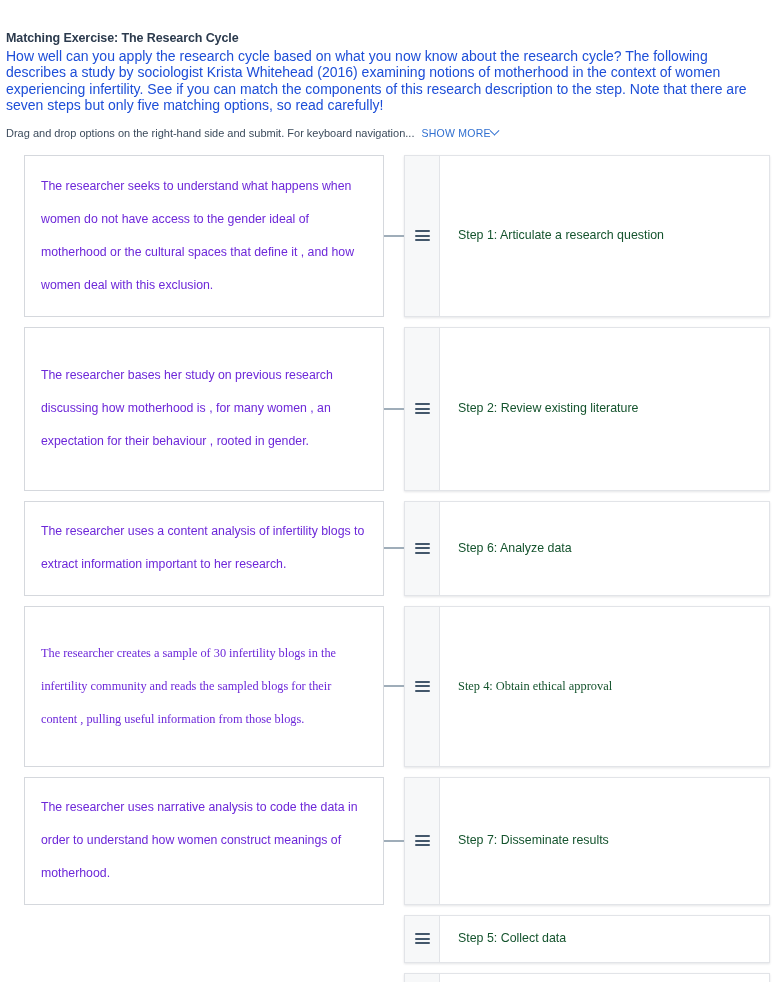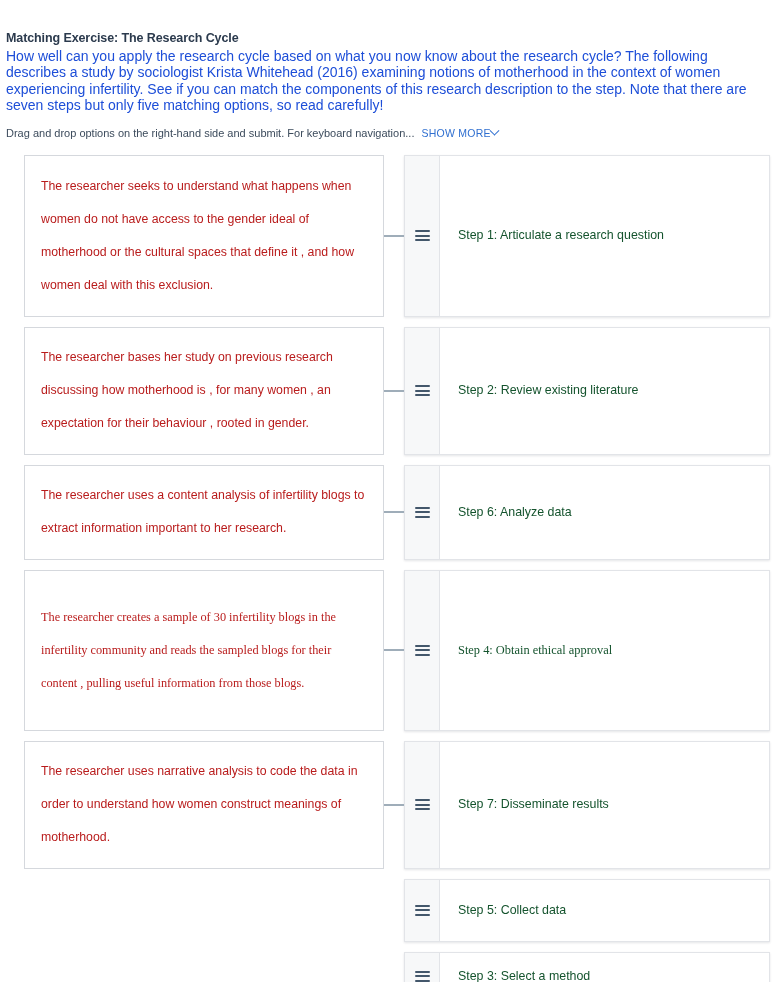--- a/index.html
+++ b/index.html
@@ -82,21 +82,21 @@
     flex: 0 0 360px;
     border: 1px solid #d5d8dd;
     background: #ffffff;
     display: flex;
     align-items: center;
     padding: 14px 16px;
   }
   .prompt-text {
     font-size: 12.3px;
     line-height: 33px;
-    color: #b91c1c;
+    color: #6d28d9;
   }
 
   
   .connector {
     flex: 0 0 20px;
     position: relative;
   }
   .connector.linked::before {
     content: "";
     position: absolute;
@@ -185,21 +185,21 @@
               <i></i>
               <i></i>
             </span>
         </div>
         <div class="option-body">
           <span class="option-text">Step 1: Articulate a research question</span>
         </div>
       </div>
     </div>
 
-    <div class="row" style="height:128px;justify-content:center;">
+    <div class="row" style="height:164px;justify-content:center;">
       <div class="prompt">
         <span class="prompt-text">The researcher bases her study on previous research discussing how motherhood is , for many women , an expectation for their behaviour , rooted in gender.</span>
       </div>
       <div class="connector linked"></div>
       <div class="option">
         <div class="grip-col">
           <span class="grip">
               <i></i>
               <i></i>
               <i></i>
@@ -261,21 +261,21 @@
               <i></i>
               <i></i>
             </span>
         </div>
         <div class="option-body">
           <span class="option-text">Step 7: Disseminate results</span>
         </div>
       </div>
     </div>
 
-    <div class="row spare-row" style="height:63px;">
+    <div class="row spare-row" style="height:48px;">
       <div class="option">
         <div class="grip-col">
           <span class="grip">
               <i></i>
               <i></i>
               <i></i>
             </span>
         </div>
         <div class="option-body">
           <span class="option-text">Step 5: Collect data</span>

